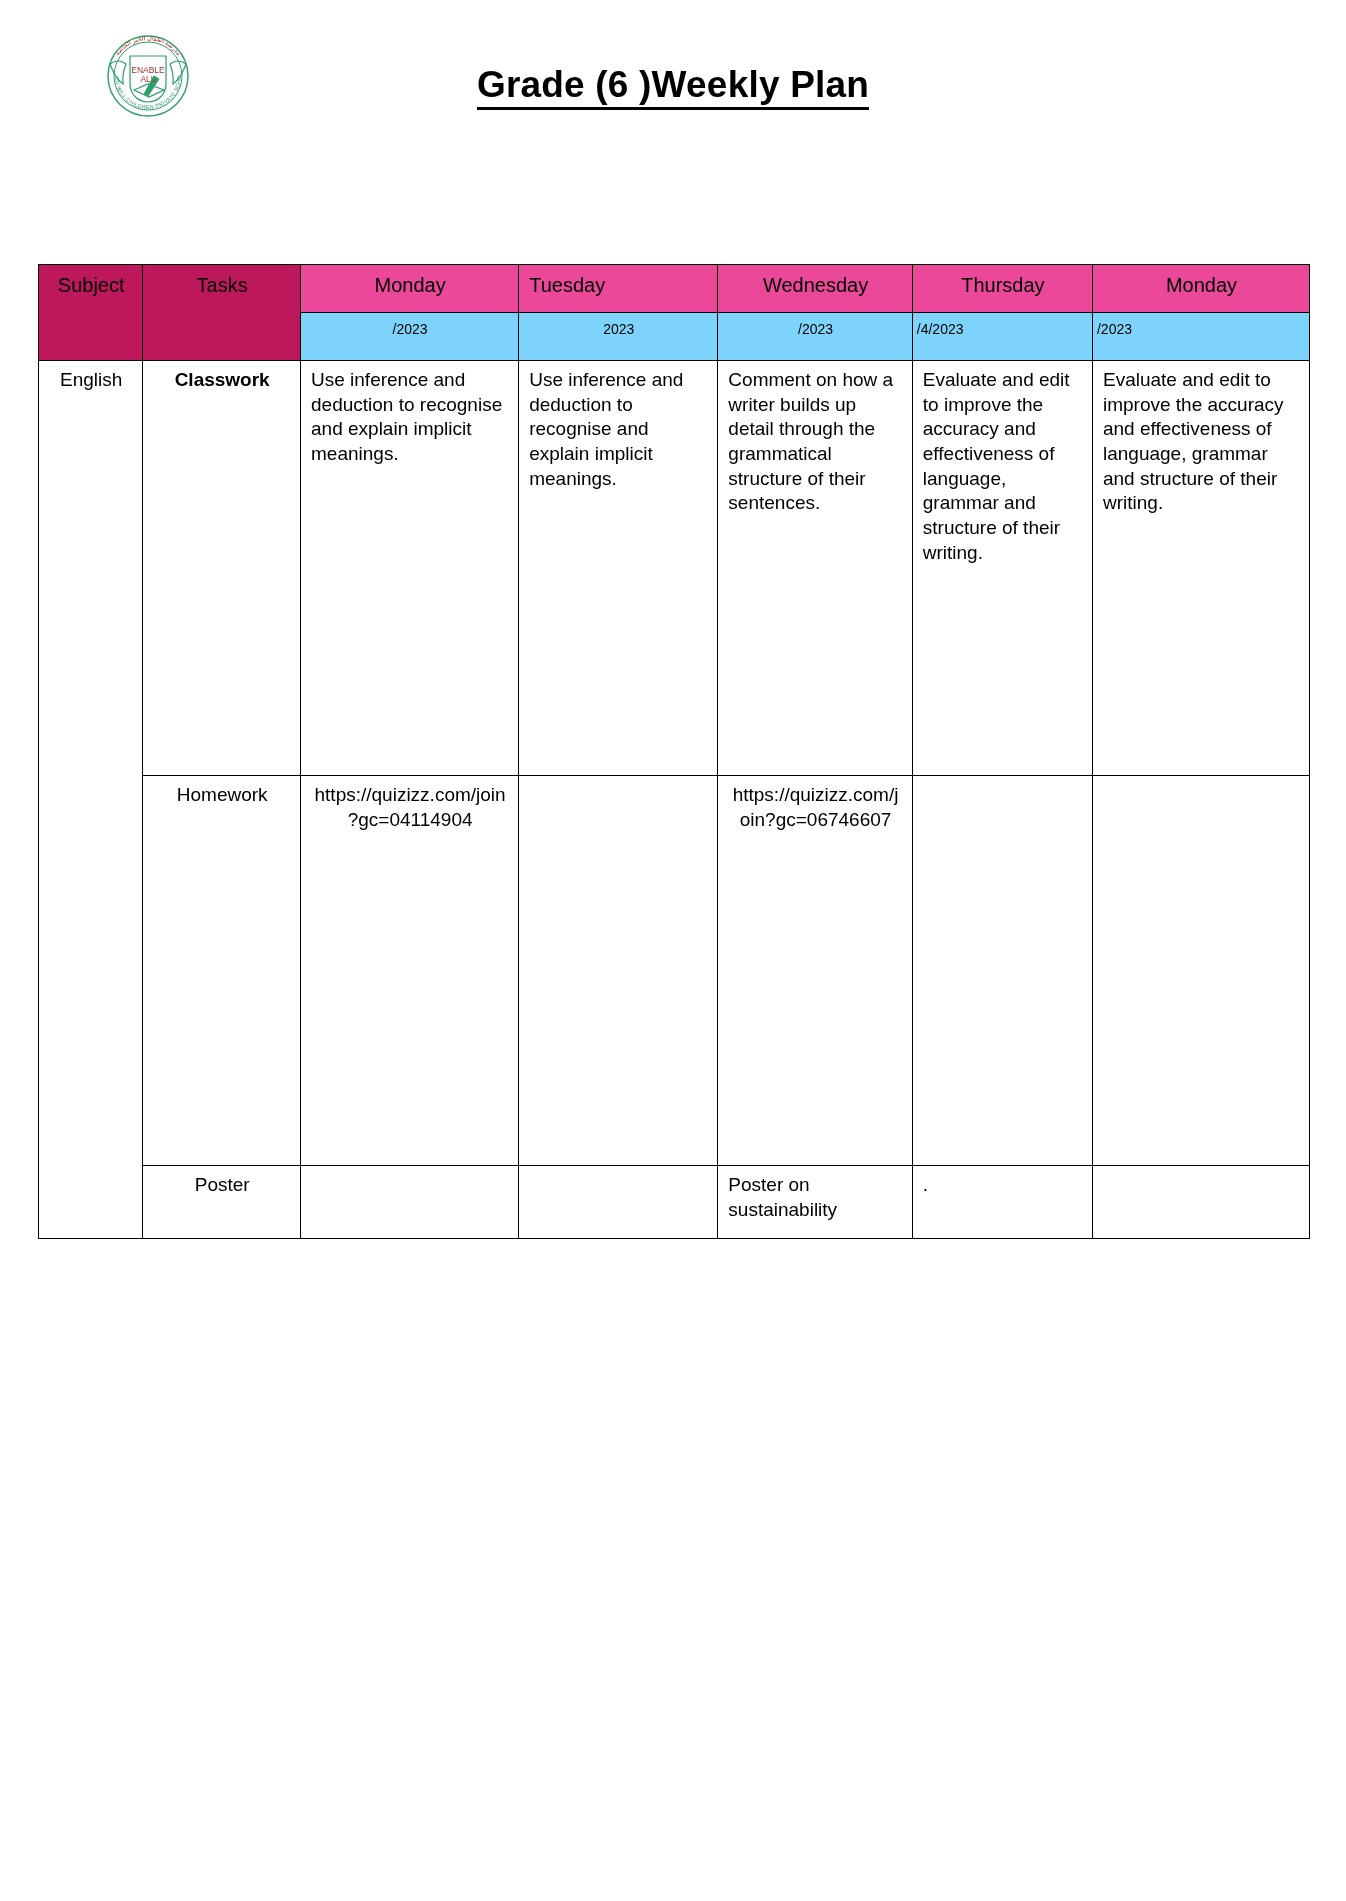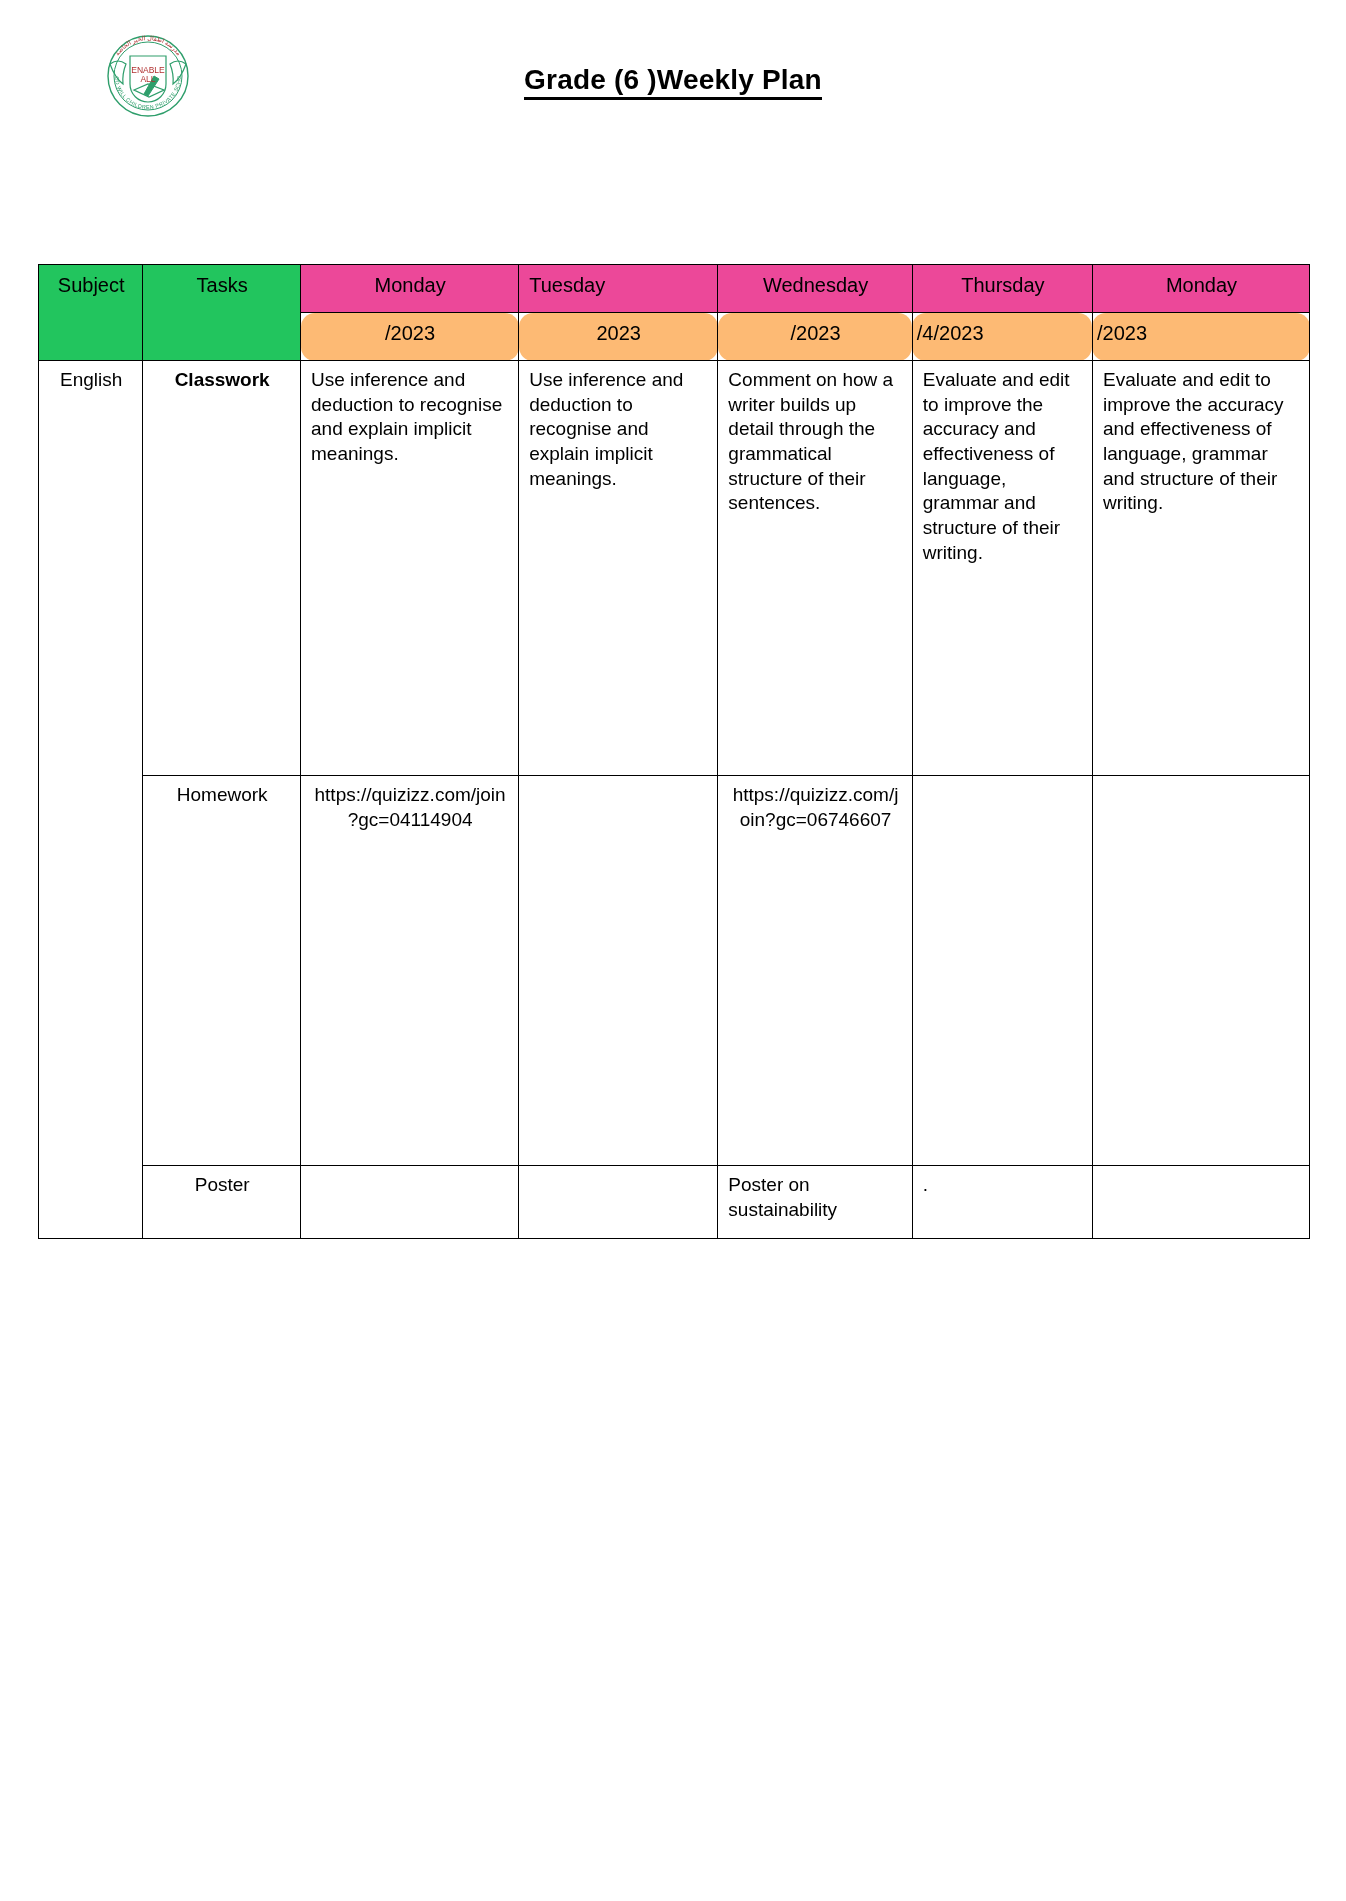--- a/index.html
+++ b/index.html
@@ -37,21 +37,21 @@
     height: 96px;
   }
   .logo svg { display: block; }
 
   .doc-title {
     position: absolute;
     left: 0;
     top: 64px;
     width: 100%;
     text-align: center;
-    font-size: 28px;
+    font-size: 37px;
     font-weight: bold;
     letter-spacing: 0.2px;
   }
   .doc-title span {
     border-bottom: 3px solid #000;
     padding-bottom: 2px;
   }
 
   
   .plan-wrap {
@@ -74,41 +74,40 @@
     vertical-align: top;
     padding: 7px 9px 7px 10px;
     font-weight: normal;
     line-height: 1.30;
     word-wrap: break-word;
     overflow-wrap: break-word;
   }
 
   
   .hdr {
-    background: #22c55e;
+    background: #be185d;
     vertical-align: middle;
     height: 33px;
     font-size: 20px;
   }
   .hdr-day {
     background: #ec4899;
     text-align: left;
     vertical-align: middle;
     height: 33px;
     font-size: 20px;
     padding-left: 18px;
   }
   .hdr-day.ctr { text-align: center; padding-left: 10px; }
   .hdr-date {
-    background: #fdba74;
+    background: #7dd3fc;
     vertical-align: middle;
     height: 33px;
-    font-size: 20px;
-    text-align: center;
-    border-radius: 14px;
+    font-size: 14px;
+    text-align: center;
   }
   .hdr-date.lft { text-align: left; padding-left: 4px; }
 
   
   col.c-subject  { width: 88px;  }
   col.c-tasks    { width: 133px; }
   col.c-mon      { width: 184px; }
   col.c-tue      { width: 168px; }
   col.c-wed      { width: 164px; }
   col.c-thu      { width: 152px; }

